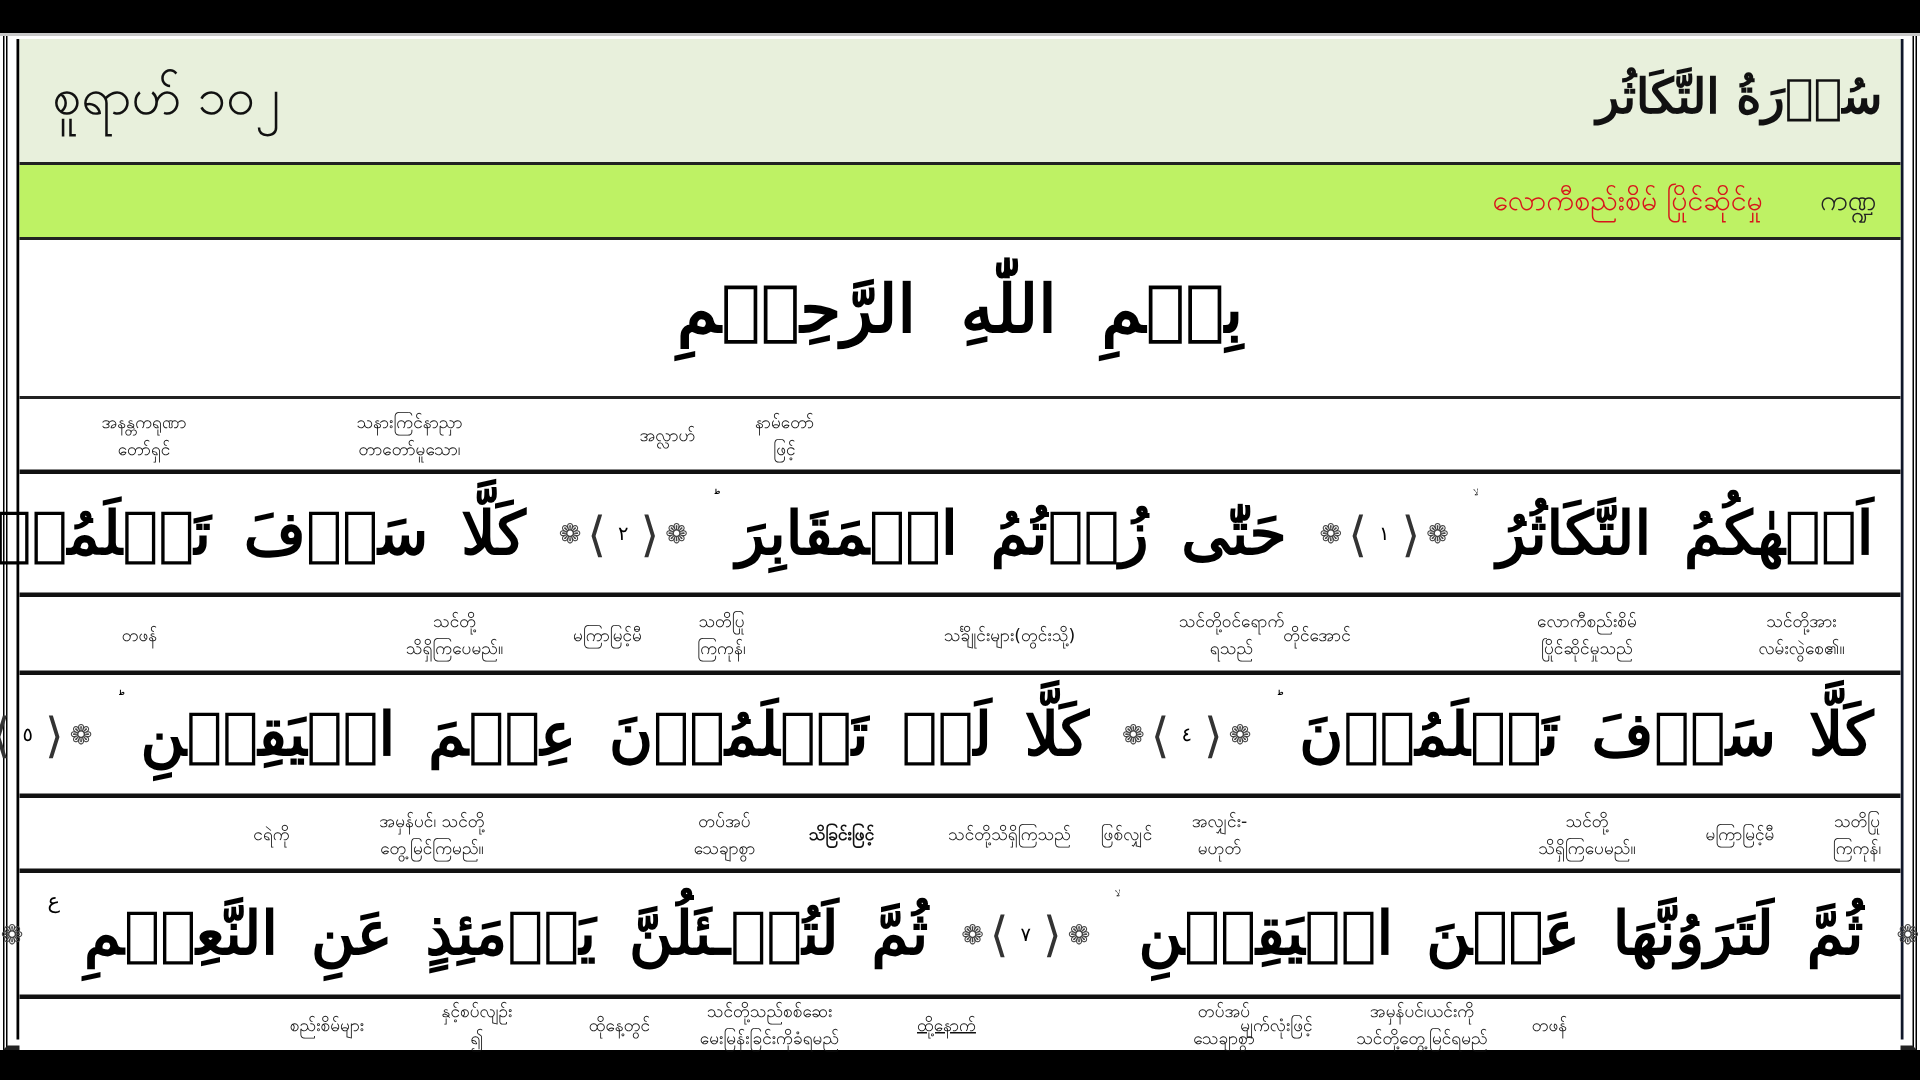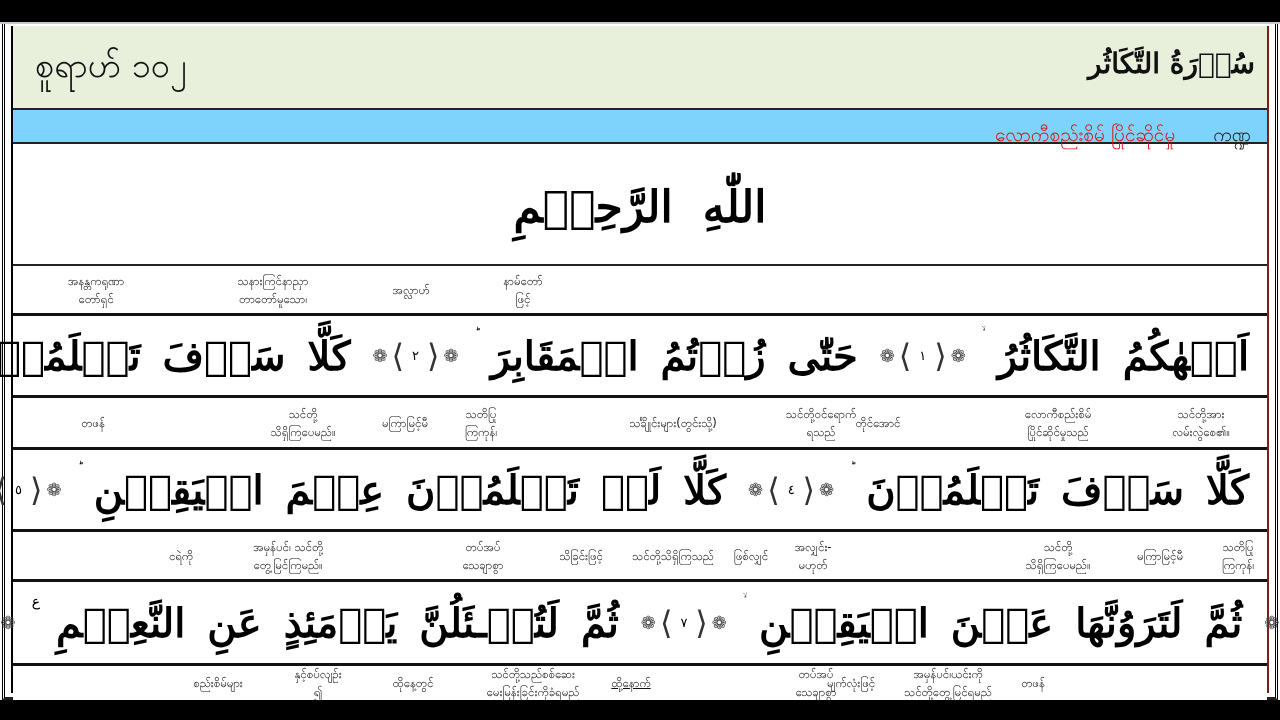--- a/index.html
+++ b/index.html
@@ -12,36 +12,36 @@
     border-top: 2px solid #c8c8c8;
   }
   .frame {
     position: absolute; left: 2px; top: 0; width: 1276px; height: 676px;
     border-left: 3px double #000;
     border-right: 3px double #000;
     border-bottom: 3px solid #222;
   }
   .frame-inner {
     position: absolute; left: 6px; top: 2px; right: 6px; bottom: 4px;
-    border-left: 2px solid #000; border-right: 2px solid #7f1d1d;
+    border-left: 2px solid #000; border-right: 2px solid #0f172a;
   }
   .row { position: absolute; left: 0; right: 0; border-bottom: 2px solid #222; }
 
   .header-row { top: 0; height: 84px; background: #e8f0dc; }
   .page-label {
     position: absolute; left: 22px; top: 16px;
     font-size: 34px; line-height: 46px; color: #111;
   }
   .surah-name {
     position: absolute; right: 12px; top: 10px;
-    font-family: "DejaVu Serif", serif; font-size: 28px; font-weight: bold;
+    font-family: "DejaVu Serif", serif; font-size: 32px; font-weight: bold;
     line-height: 56px; direction: rtl; color: #111;
   }
 
-  .subtitle-row { top: 84px; height: 34px; background: #7dd3fc; }
+  .subtitle-row { top: 84px; height: 50px; background: #bef264; }
   .subtitle {
     position: absolute; right: 16px; top: 10px; font-size: 19px; line-height: 28px;
     display: flex; gap: 38px; align-items: center;
   }
   .subtitle .theme { color: #d8141b; }
   .subtitle .section { color: #222; }
 
   .arabic-row { background: #fff; }
   .arabic-line {
     position: absolute; left: 0; right: 0; top: 0; bottom: 0;
@@ -95,30 +95,31 @@
 
       <div class="row subtitle-row">
         <div class="subtitle">
           <span class="theme">လောကီစည်းစိမ် ပြိုင်ဆိုင်မှု</span>
           <span class="section">ကဏ္ဍ</span>
         </div>
       </div>
 
       <div class="row arabic-row row-bism">
         <div class="arabic-line" id="bism-line">
+            <span class="word">بِسۡمِ</span>
             <span class="word">اللّٰهِ</span>
             <span class="word">الرَّحِيۡمِ</span>
           </div>
       </div>
       <div class="row trans-row row-bism-trans" id="bism-trans">
           <div class="trans-cell" style="left: 450px; width: 120px;">
             <span>နာမ်တော်</span>
             <span>ဖြင့်</span>
           </div>
-          <div class="trans-cell" style="left: 338px; width: 120px; align-items: center;">
+          <div class="trans-cell" style="left: 372px; width: 120px; align-items: center;">
             <span>အလ္လာဟ်</span>
           </div>
           <div class="trans-cell" style="left: 200px; width: 120px;">
             <span>သနားကြင်နာညှာ</span>
             <span>တာတော်မူသော၊</span>
           </div>
           <div class="trans-cell" style="left: 23px; width: 120px;">
             <span>အနန္တကရုဏာ</span>
             <span>တော်ရှင်</span>
           </div>
@@ -231,21 +232,21 @@
           <div class="trans-cell" style="left: 740px; width: 120px;">
             <span>အလျှင်း-</span>
             <span>မဟုတ်</span>
           </div>
           <div class="trans-cell" style="left: 678px; width: 120px;">
             <span>ဖြစ်လျှင်</span>
           </div>
           <div class="trans-cell" style="left: 600px; width: 120px;">
             <span>သင်တို့သိရှိကြသည်</span>
           </div>
-          <div class="trans-cell" style="left: 508px; width: 120px;">
+          <div class="trans-cell" style="left: 488px; width: 120px; font-weight: bold;">
             <span>သိခြင်းဖြင့်</span>
           </div>
           <div class="trans-cell" style="left: 410px; width: 120px;">
             <span>တပ်အပ်</span>
             <span>သေချာစွာ</span>
           </div>
           <div class="trans-cell" style="left: 215px; width: 120px;">
             <span>အမှန်ပင်၊ သင်တို့</span>
             <span>တွေ့မြင်ကြမည်။</span>
           </div>
@@ -293,21 +294,21 @@
           <div class="trans-cell" style="left: 778px; width: 120px;">
             <span>မျက်လုံးဖြင့်</span>
           </div>
           <div class="trans-cell" style="left: 743px; width: 120px;">
             <span>တပ်အပ်</span>
             <span>သေချာစွာ</span>
           </div>
           <div class="trans-cell" style="left: 558px; width: 120px; text-decoration: underline;">
             <span>ထို့နောက်</span>
           </div>
-          <div class="trans-cell" style="left: 460px; width: 120px;">
+          <div class="trans-cell" style="left: 440px; width: 120px;">
             <span>သင်တို့သည်စစ်ဆေး</span>
             <span>မေးမြန်းခြင်းကိုခံရမည်</span>
           </div>
           <div class="trans-cell" style="left: 340px; width: 120px;">
             <span>ထိုနေ့တွင်</span>
           </div>
           <div class="trans-cell" style="left: 245px; width: 120px;">
             <span>နှင့်စပ်လျဉ်း</span>
             <span>၍</span>
           </div>

